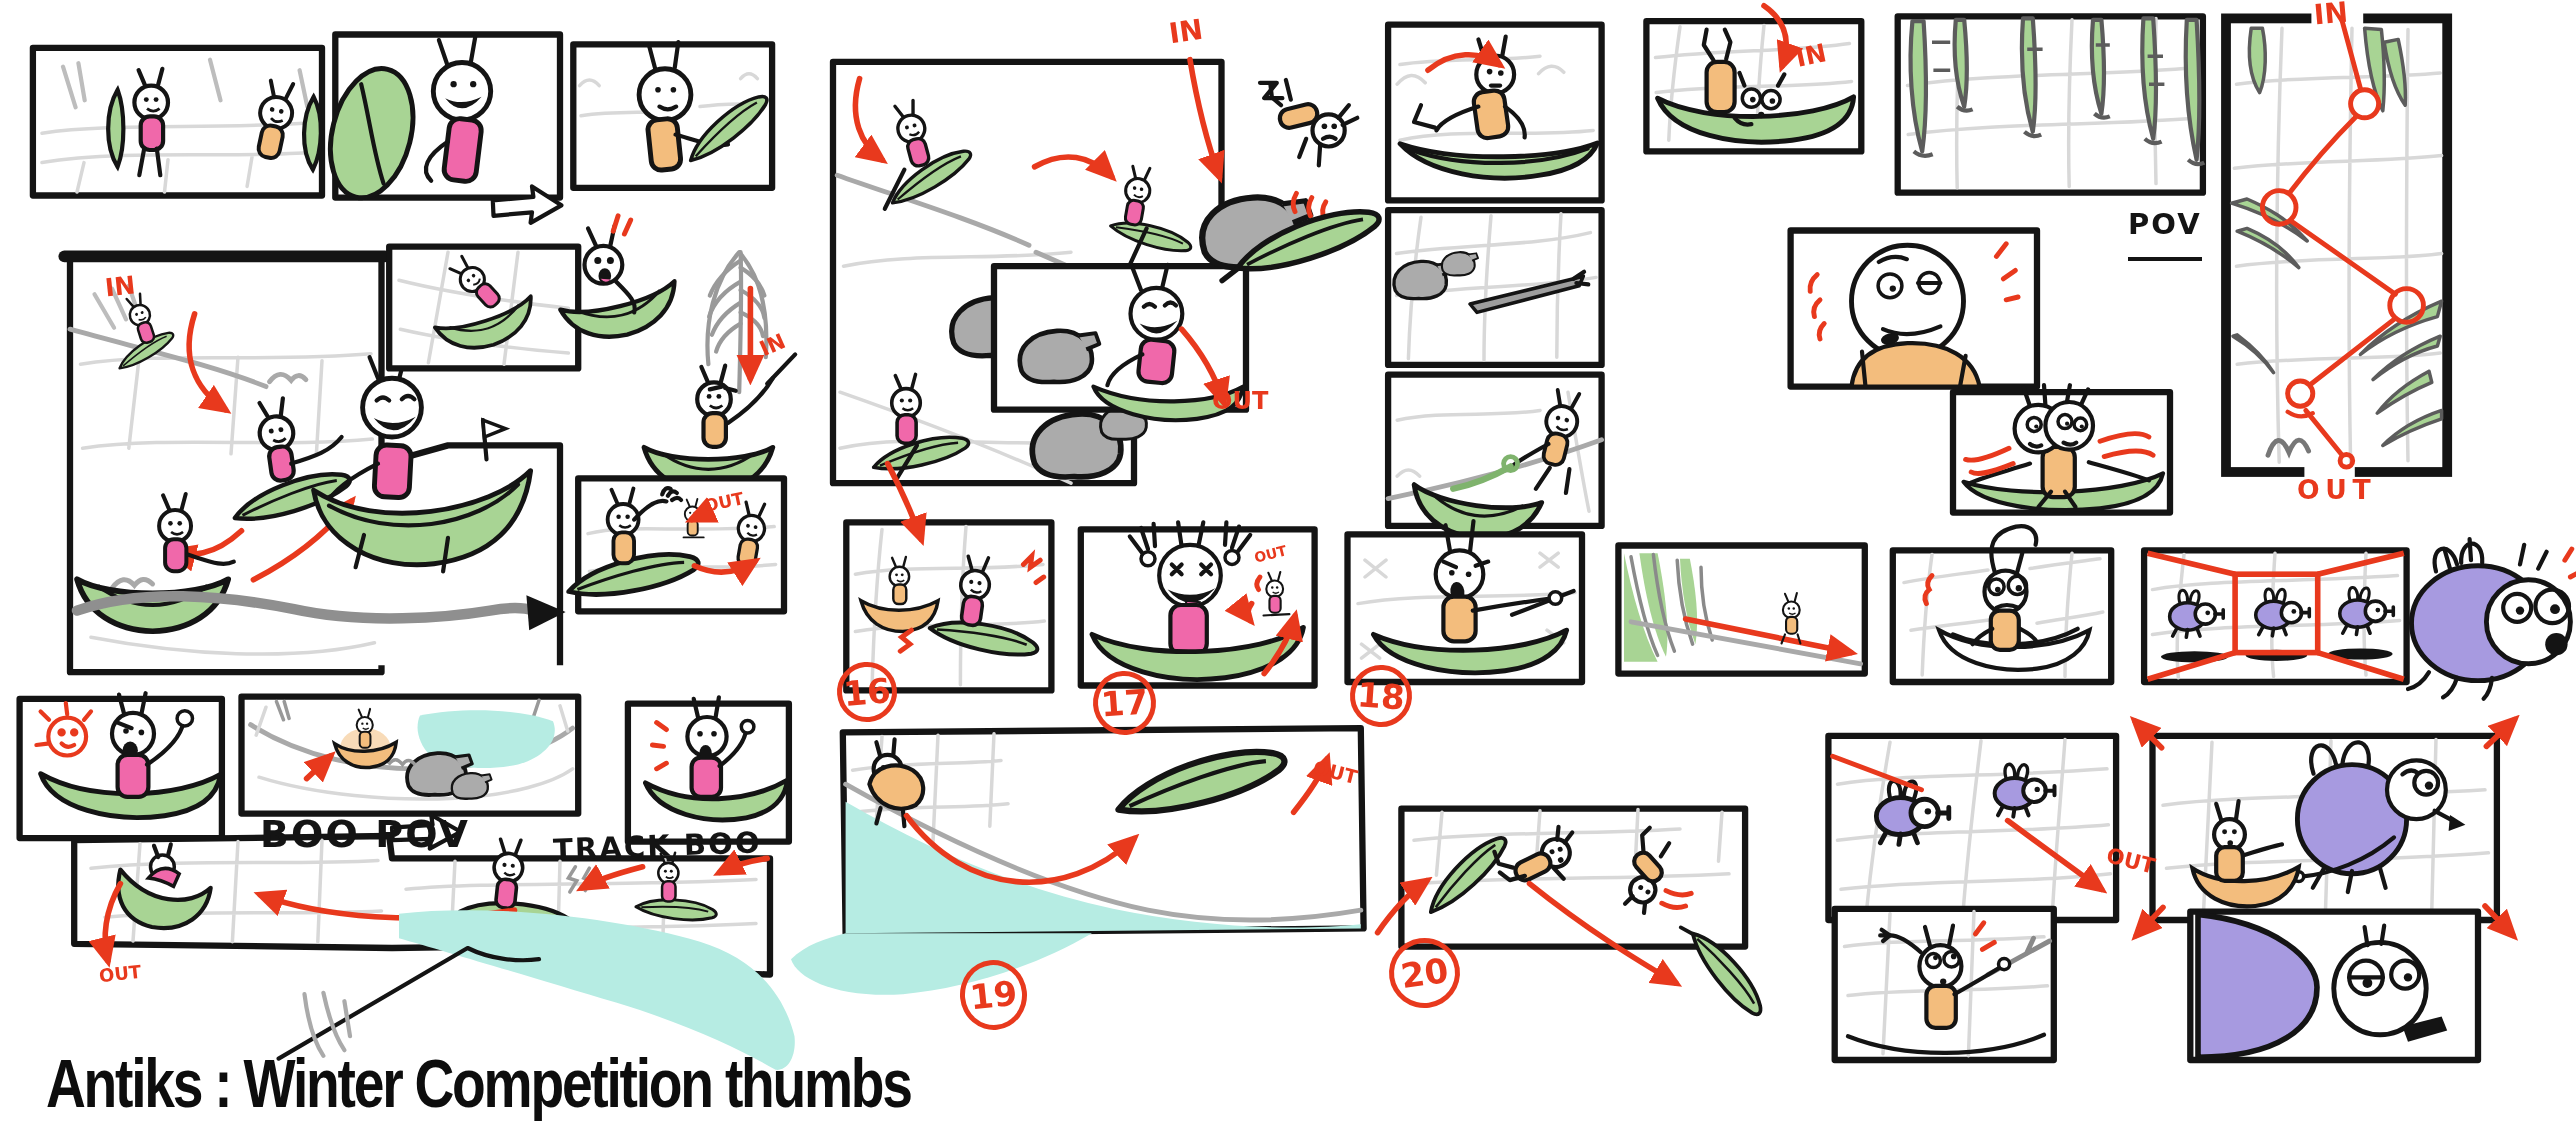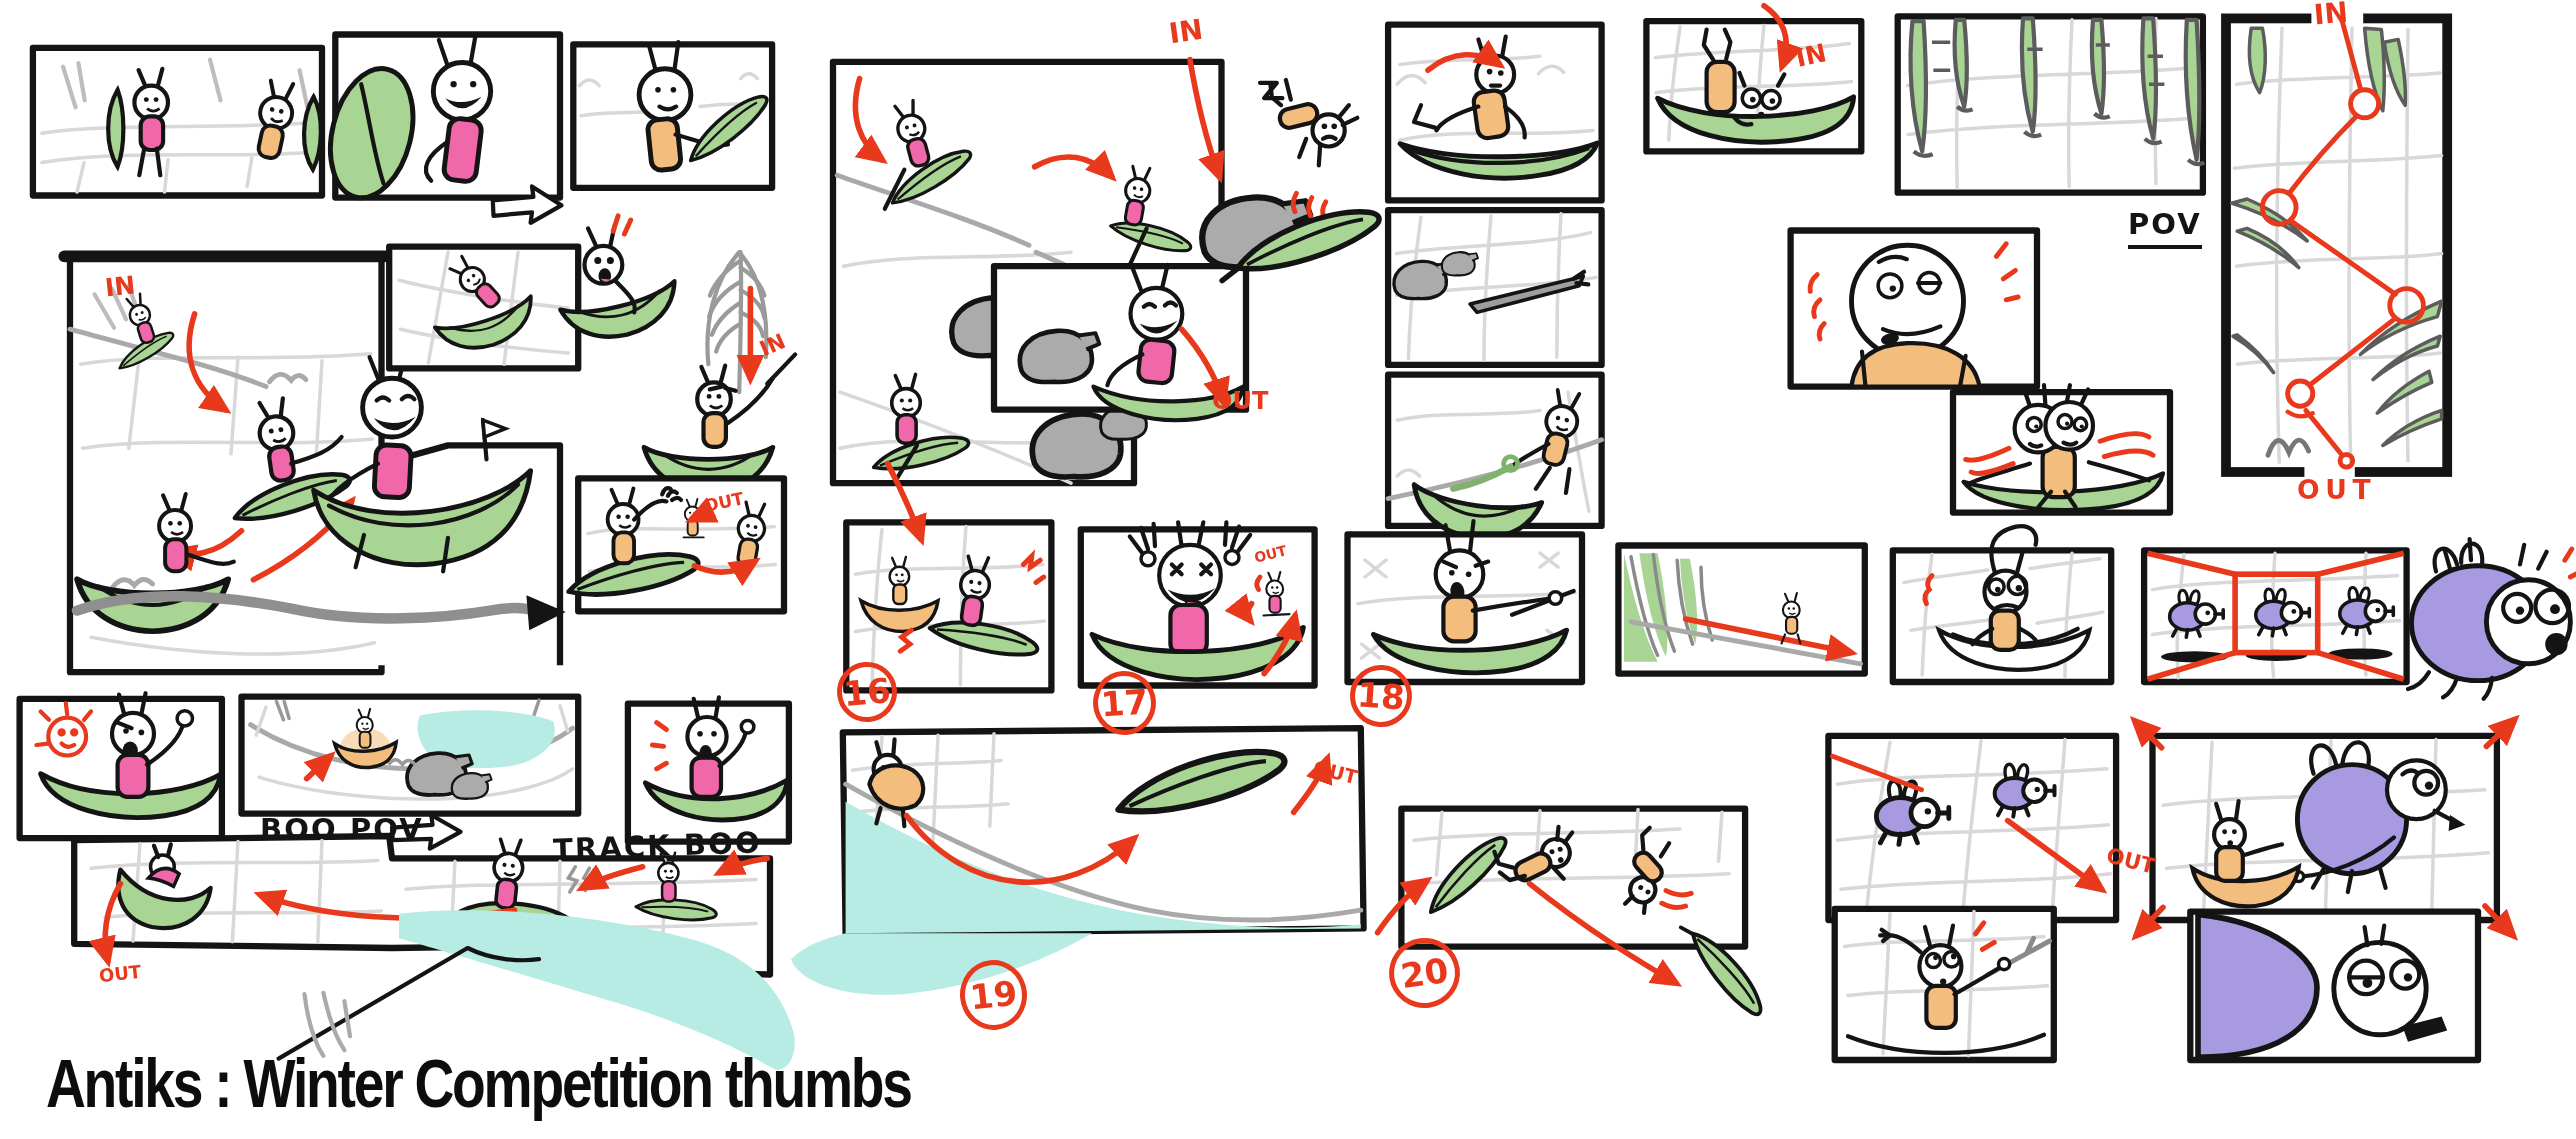--- a/index.html
+++ b/index.html
@@ -2,21 +2,21 @@
 <html style="font-size:11.2px"><head>
 <meta charset="utf-8">
 <style>
   html,body{margin:0;padding:0;background:#fff;}
   .stage{position:relative;width:2576px;height:1140px;background:#fff;overflow:hidden;
          font-family:"DejaVu Sans",sans-serif;}
   .art{position:absolute;left:0;top:0;}
   .lbl{position:absolute;font-family:"DejaVu Sans",sans-serif;font-weight:bold;
        color:#e8391d;white-space:nowrap;line-height:1;z-index:5;}
   .lbl.blk{color:#141414;letter-spacing:2.1px;}
-  .lbl.und{border-bottom:4.2px solid #141414;padding-bottom:6px;}
+  .lbl.und{border-bottom:4.2px solid #141414;padding-bottom:18px;}
   .numcircle{position:absolute;border:5.6px solid #e8391d;border-radius:50%;
        color:#e8391d;display:flex;align-items:center;justify-content:center;
        font-weight:bold;font-size:34px;box-sizing:border-box;background:transparent;z-index:5;}
   .title{position:absolute;left:46px;top:1044px;font-family:"Liberation Sans",sans-serif;
        font-weight:bold;font-size:69px;color:#0d0d0d;letter-spacing:-2.8px;
        transform:scaleX(0.8);transform-origin:left top;white-space:nowrap;z-index:5;}
   svg .sk{fill:none;stroke:#141414;stroke-width:6;stroke-linecap:round;stroke-linejoin:round;}
   svg .pf{fill:#ffffff;stroke:#141414;stroke-width:9;stroke-linejoin:round;}
   svg .gr{fill:none;stroke:#d8d8d8;stroke-width:5;stroke-linecap:round;}
   svg .gr2{fill:none;stroke:#a9a9a9;stroke-width:7;stroke-linecap:round;}
@@ -728,21 +728,21 @@
 <div class="lbl" style="left:760px;top:335px;font-size:21px;transform:rotate(-24deg);">IN</div>
 <div class="lbl" style="left:1169px;top:18px;font-size:28px;transform:rotate(-8deg);">IN</div>
 <div class="lbl" style="left:1212px;top:389px;font-size:24px;">OUT</div>
 <div class="lbl" style="left:1796px;top:43px;font-size:25px;transform:rotate(-12deg);">IN</div>
 <div class="lbl blk und" style="left:2128px;top:210px;font-size:29px;">POV</div>
 <div class="lbl" style="left:2314px;top:0px;font-size:28px;transform:rotate(-5deg);">IN</div>
 <div class="lbl" style="left:2297px;top:477px;font-size:26.6px;letter-spacing:5.6px;">OUT</div>
 <div class="lbl" style="left:704px;top:494px;font-size:17px;transform:rotate(-12deg);">OUT</div>
 <div class="lbl" style="left:1254px;top:547px;font-size:14px;transform:rotate(-14deg);">OUT</div>
 <div class="lbl" style="left:1313px;top:763px;font-size:19px;transform:rotate(14deg);">OUT</div>
-<div class="lbl blk" style="left:260px;top:815px;font-size:29px;">BOO POV</div>
+<div class="lbl blk" style="left:260px;top:815px;font-size:38px;">BOO POV</div>
 <div class="lbl blk" style="left:553px;top:832px;font-size:29px;transform:rotate(-2deg);">TRACK BOO</div>
 <div class="lbl" style="left:99px;top:965px;font-size:18px;transform:rotate(-6deg);">OUT</div>
 <div class="lbl" style="left:2106px;top:851px;font-size:21px;transform:rotate(14deg);">OUT</div>
 
 <div class="numcircle" style="left:837px;top:662px;width:60px;height:60px;transform:rotate(-5deg);">16</div>
 <div class="numcircle" style="left:1093px;top:671px;width:63px;height:64px;transform:rotate(-4deg);">17</div>
 <div class="numcircle" style="left:1350px;top:665px;width:62px;height:62px;transform:rotate(4deg);">18</div>
 <div class="numcircle" style="left:960px;top:960px;width:67px;height:70px;transform:rotate(-6deg);">19</div>
 <div class="numcircle" style="left:1389px;top:938px;width:71px;height:70px;transform:rotate(-8deg);">20</div>
 

